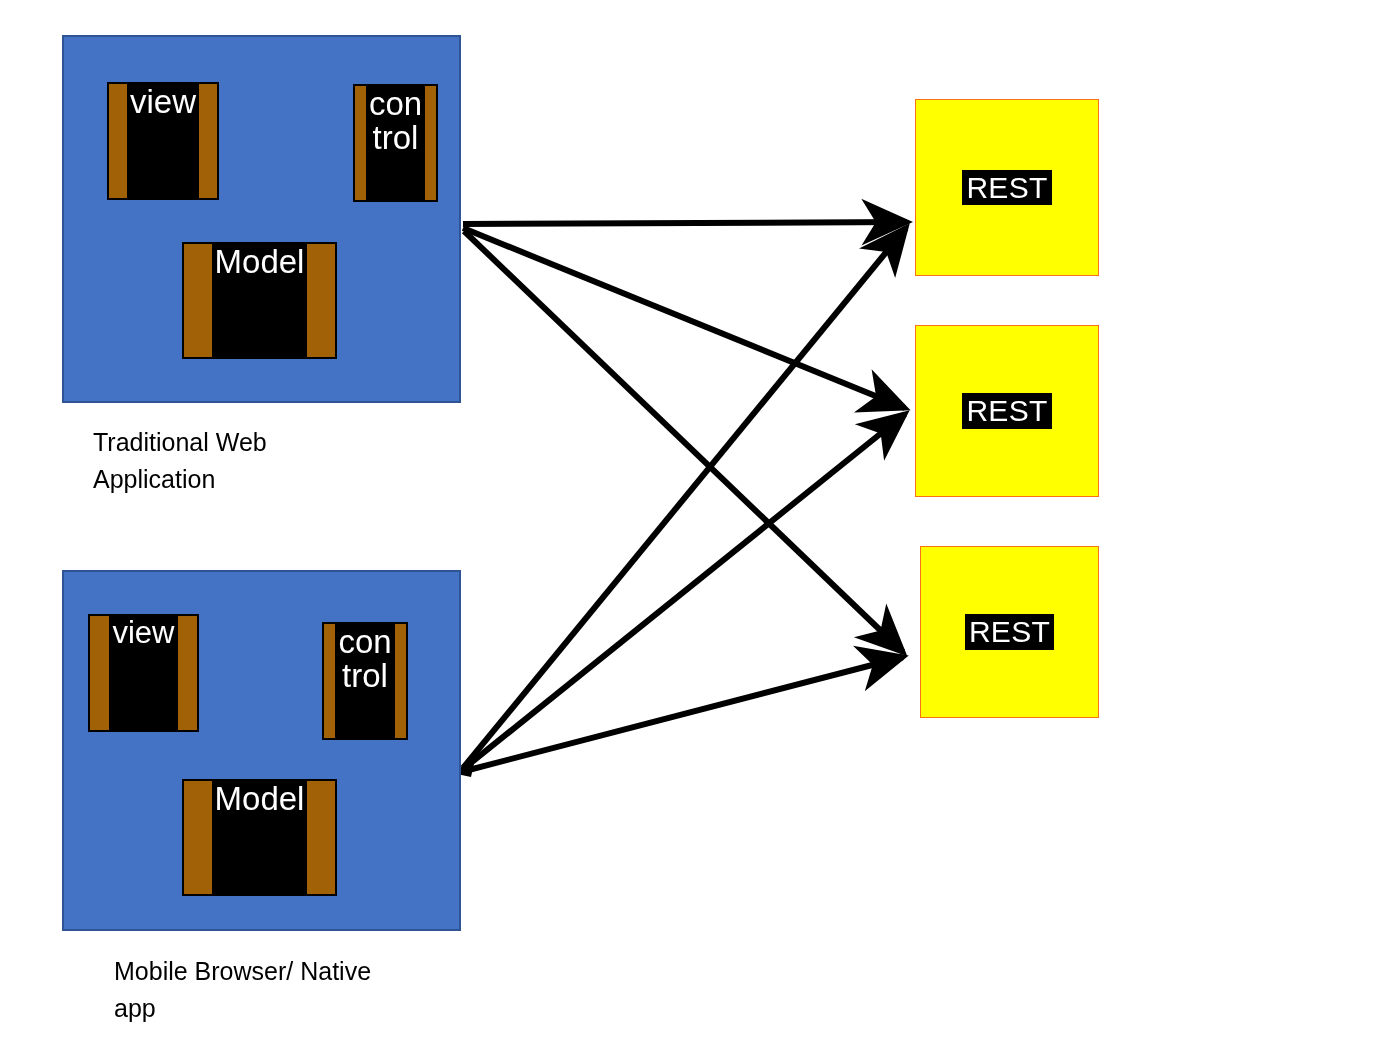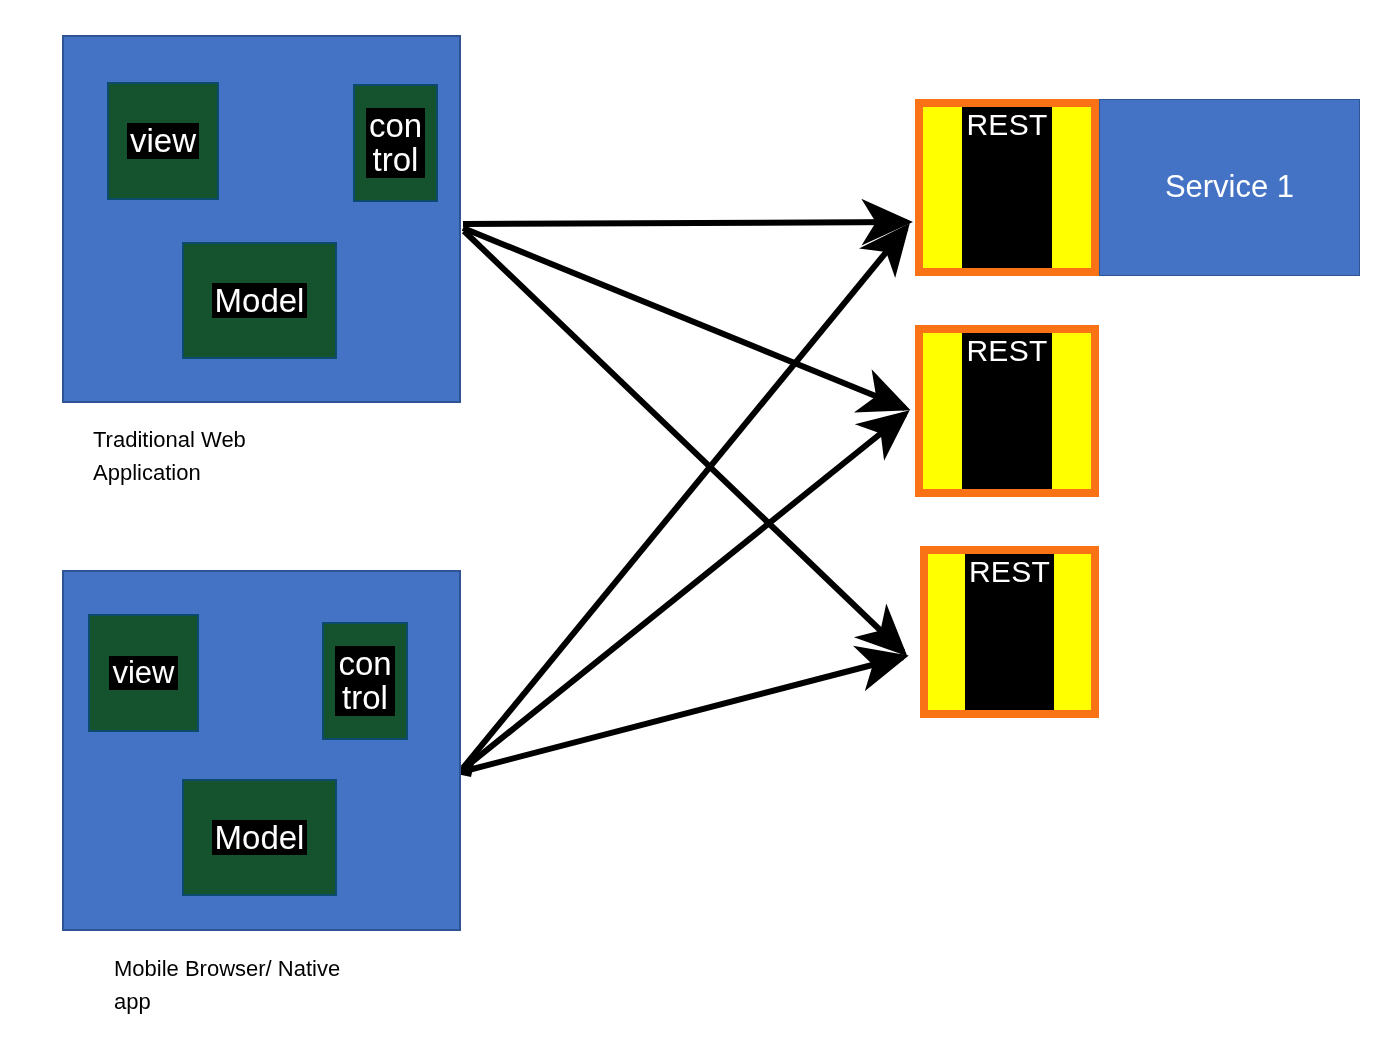--- a/index.html
+++ b/index.html
@@ -24,57 +24,57 @@
   .client-panel {
     position: absolute;
     background: #4472C4;
     border: 2px solid #2E5496;
     box-sizing: border-box;
   }
 
   
   .mvc-box {
     position: absolute;
-    background: #14532d;
-    border: 2px solid #0c4a6e;
+    background: #a16207;
+    border: 2px solid #000000;
     box-sizing: border-box;
     display: flex;
-    align-items: center;
     justify-content: center;
   }
   .mvc-label {
     background: #000000;
     color: #ffffff;
     line-height: 1.02;
     text-align: center;
     white-space: pre-line;
     padding: 1px 3px;
     box-sizing: border-box;
   }
 
   
   .caption {
     position: absolute;
     color: #000000;
-    font-size: 22px;
+    font-size: 25px;
     line-height: 1.48;
     white-space: pre-line;
   }
 
   
   .service-row {
     position: absolute;
     display: flex;
     box-sizing: border-box;
   }
   .service-rest {
     background: #FFFF00;
-    border: 8px solid #f97316;
+    border: 1px solid #f97316;
     box-sizing: border-box;
     display: flex;
+    align-items: center;
     justify-content: center;
     flex: 0 0 auto;
   }
   .service-rest-label {
     background: #000000;
     color: #ffffff;
     font-size: 30px;
     letter-spacing: 0.3px;
     padding: 1px 4px;
     line-height: 1.12;
@@ -164,23 +164,20 @@
     </div>
   </div>
 
   <div class="caption" style="left:114px; top:953px; width:400px;">Mobile Browser/ Native
 app</div>
 
   <div class="service-row" style="left:915px; top:99px; width:445px; height:177px;">
     <div class="service-rest" style="width:184px;">
       <span class="service-rest-label">REST</span>
     </div>
-    <div class="service-body">
-      <span class="service-body-label">Service 1</span>
-    </div>
   </div>
 
   <div class="service-row" style="left:915px; top:325px; width:445px; height:172px;">
     <div class="service-rest" style="width:184px;">
       <span class="service-rest-label">REST</span>
     </div>
   </div>
 
   <div class="service-row" style="left:920px; top:546px; width:440px; height:172px;">
     <div class="service-rest" style="width:179px;">

